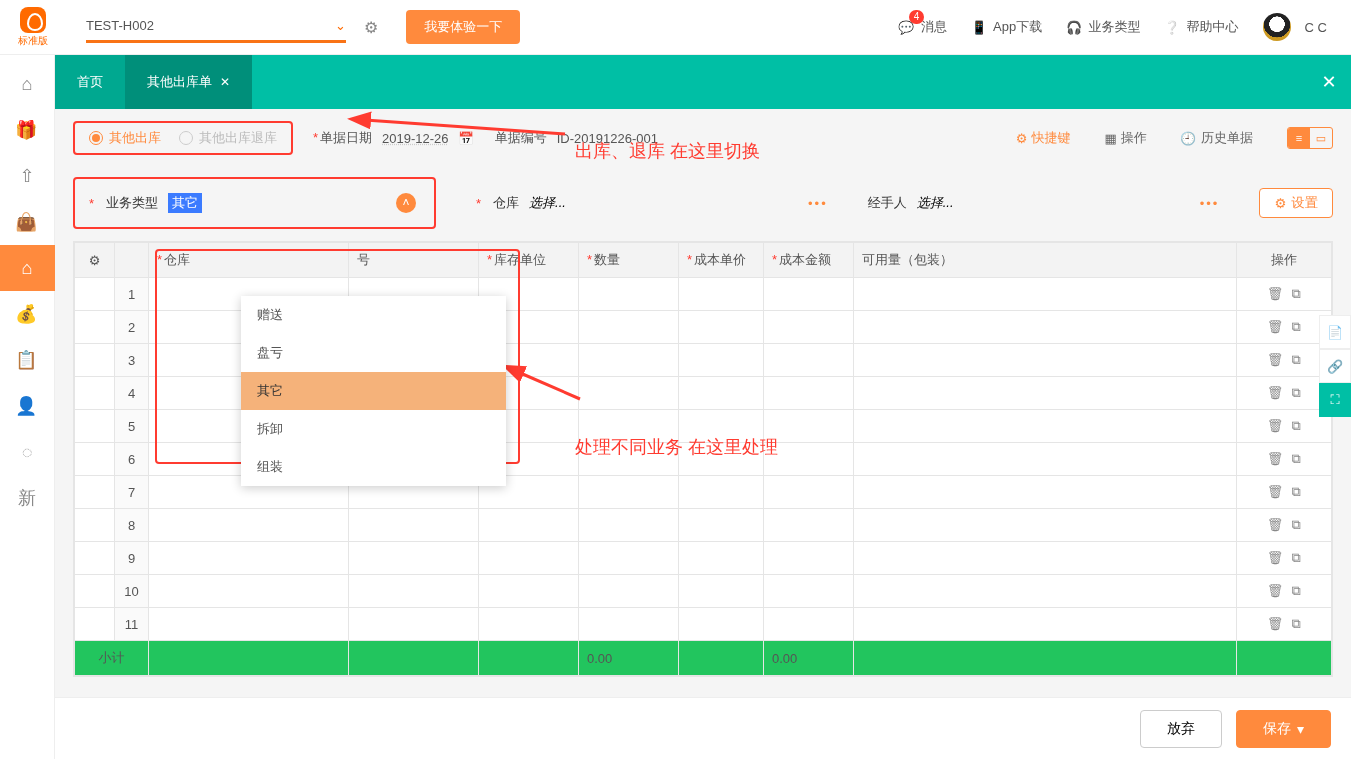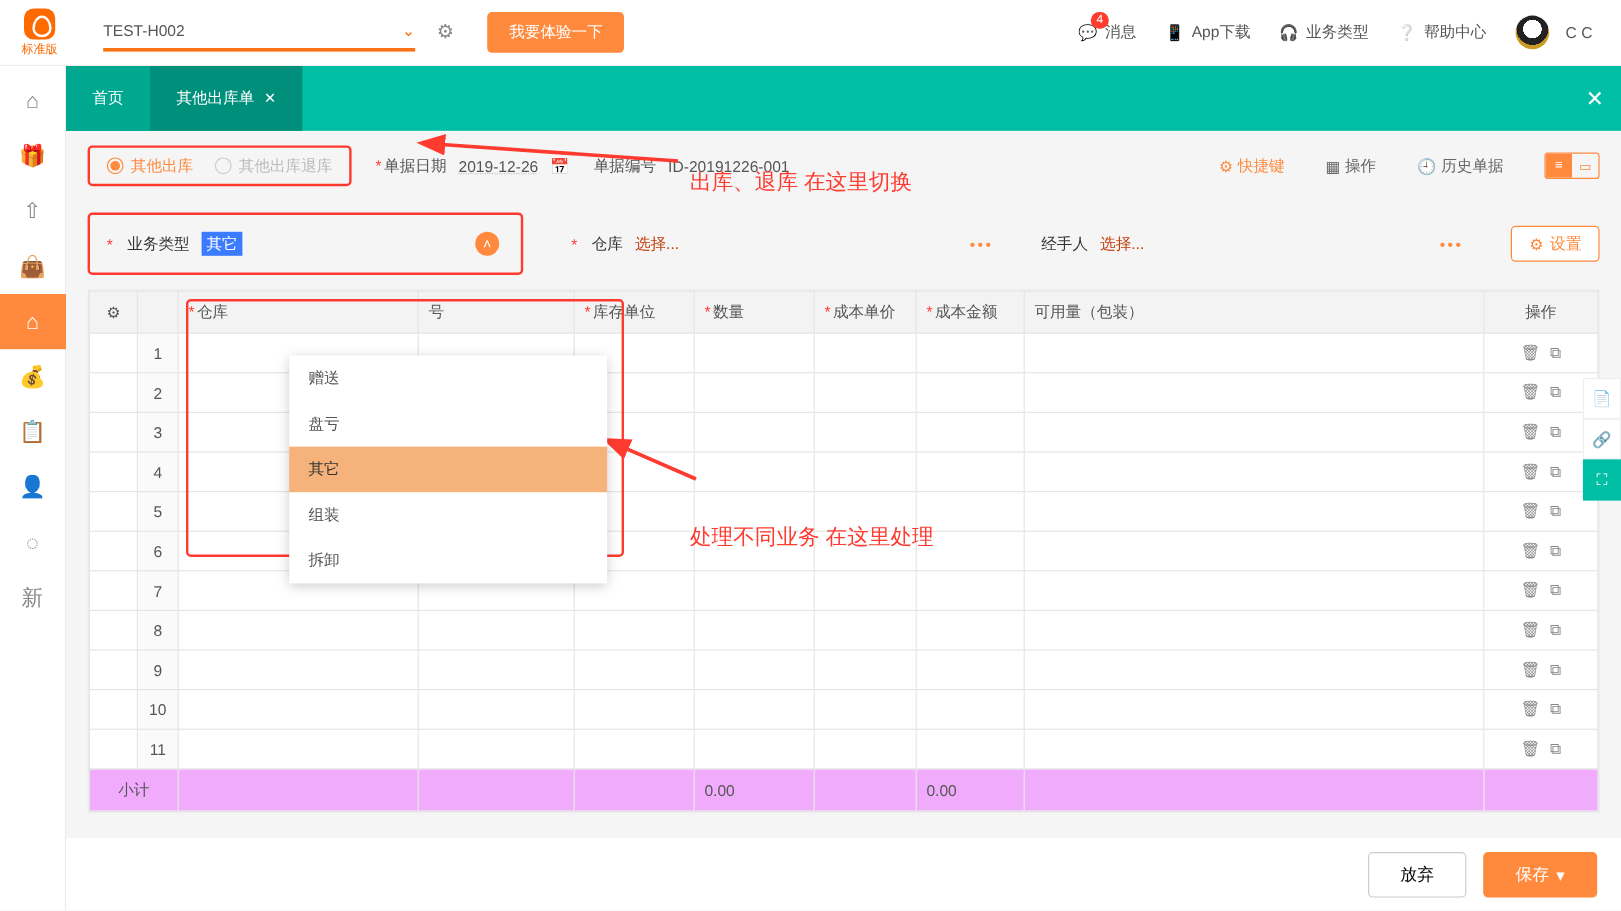--- a/index.html
+++ b/index.html
@@ -54,32 +54,32 @@
 .arrow-svg { position: absolute; pointer-events: none; }
 .row2 { display: flex; align-items: center; gap: 40px; margin-top: 22px; position: relative; }
 .field-box { border: 2px solid #ff3b30; border-radius: 4px; padding: 14px 18px 14px 14px; display: flex; align-items: center; gap: 10px; width: 363px; position: relative; }
 .field-val { background: #3b7bff; color: #fff; padding: 1px 4px; }
 .field-spacer { flex: 1; }
 .dd-caret { width: 20px; height: 20px; background: #ff8a3d; border-radius: 50%; color: #fff; display: flex; align-items: center; justify-content: center; font-size: 12px; }
 .dropdown { position: absolute; left: 186px; top: 187px; width: 265px; background: #fff; box-shadow: 0 2px 10px rgba(0,0,0,.2); z-index: 20; }
 .dd-item { padding: 10px 16px; color: #555; cursor: pointer; }
 .dd-item.sel { background: #f5b27a; color: #333; }
 .inline-field { display: flex; align-items: center; gap: 10px; flex: 1; }
-.placeholder { color: #c2410c; flex: 1; border-bottom: 1px dotted transparent; }
+.placeholder { color: #000000; flex: 1; border-bottom: 1px dotted transparent; font-style: italic; }
 .ellipsis { color: #ff8a3d; letter-spacing: 2px; cursor: pointer; }
 .settings-btn { border: 1px solid #ff8a3d; color: #ff8a3d; background: #fff; padding: 5px 14px; border-radius: 4px; cursor: pointer; display: inline-flex; align-items: center; gap: 5px; }
 .table-wrap { margin-top: 12px; border: 1px solid #e5e5e5; background: #fff; position: relative; }
 .tbl { width: 100%; border-collapse: collapse; table-layout: fixed; }
 .tbl th, .tbl td { border: 1px solid #e5e5e5; padding: 8px 8px; text-align: left; font-weight: normal; color: #555; height: 32px; }
 .tbl th { background: #f3f3f3; }
 .col-idx { width: 34px; text-align: center !important; background: #fafafa; }
 .col-gear { width: 40px; text-align: center !important; }
 .col-ops { width: 95px; text-align: center !important; }
 .ops-ico { color: #888; margin: 0 4px; cursor: pointer; }
-.subtotal td { background: #f0abfc; font-weight: 500; }
+.subtotal td { background: #22c55e; font-weight: 500; }
 .dropdown-overlay-box { position: absolute; left: 100px; top: 140px; width: 365px; height: 215px; border: 2px solid #ff3b30; border-radius: 4px; z-index: 15; pointer-events: none; }
 .remark-row { margin-top: 20px; background: #fff; border: 1px solid #eee; display: flex; align-items: center; padding: 16px; gap: 24px; }
 .footer { height: 62px; background: #fff; border-top: 1px solid #eee; display: flex; align-items: center; justify-content: flex-end; padding: 0 20px; gap: 14px; }
 .btn { padding: 9px 26px; border-radius: 4px; border: 1px solid #ccc; background: #fff; cursor: pointer; font-size: 14px; }
 .btn.ghost-orange { border-color: #ff8a3d; color: #ff8a3d; }
 .btn.solid-orange { background: #ff8a3d; border-color: #ff8a3d; color: #fff; display: inline-flex; align-items: center; gap: 6px; }
 .right-dock { position: absolute; right: 0; top: 260px; width: 32px; display: flex; flex-direction: column; }
 .dock-item { width: 32px; height: 34px; background: #fff; border: 1px solid #eee; display: flex; align-items: center; justify-content: center; color: #888; cursor: pointer; }
 .dock-item.teal { background: #00bfa5; color: #fff; border-color: #00bfa5; }
 svg.arrow { overflow: visible; }
@@ -401,22 +401,22 @@
               </tr>
             </tfoot>
           </table>
         </div>
 
         <div class="dropdown-overlay-box"></div>
         <div class="dropdown" id="dd">
             <div class="dd-item">赠送</div>
             <div class="dd-item">盘亏</div>
             <div class="dd-item sel">其它</div>
+            <div class="dd-item">拆卸</div>
             <div class="dd-item">组装</div>
-            <div class="dd-item">拆卸</div>
           </div>
 
         <svg class="arrow-svg arrow" style="left:455px; top:255px;" width="80" height="40">
           <defs>
               <marker id="ah2" markerWidth="10" markerHeight="10" refX="2" refY="3" orient="auto">
                 <path d="M0,0 L0,6 L8,3 z" fill="#ff3b30"></path>
               </marker>
             </defs>
           <line x1="70" y1="35" x2="8" y2="8" stroke="#ff3b30" stroke-width="3" marker-end="url(#ah2)"></line>
         </svg>

